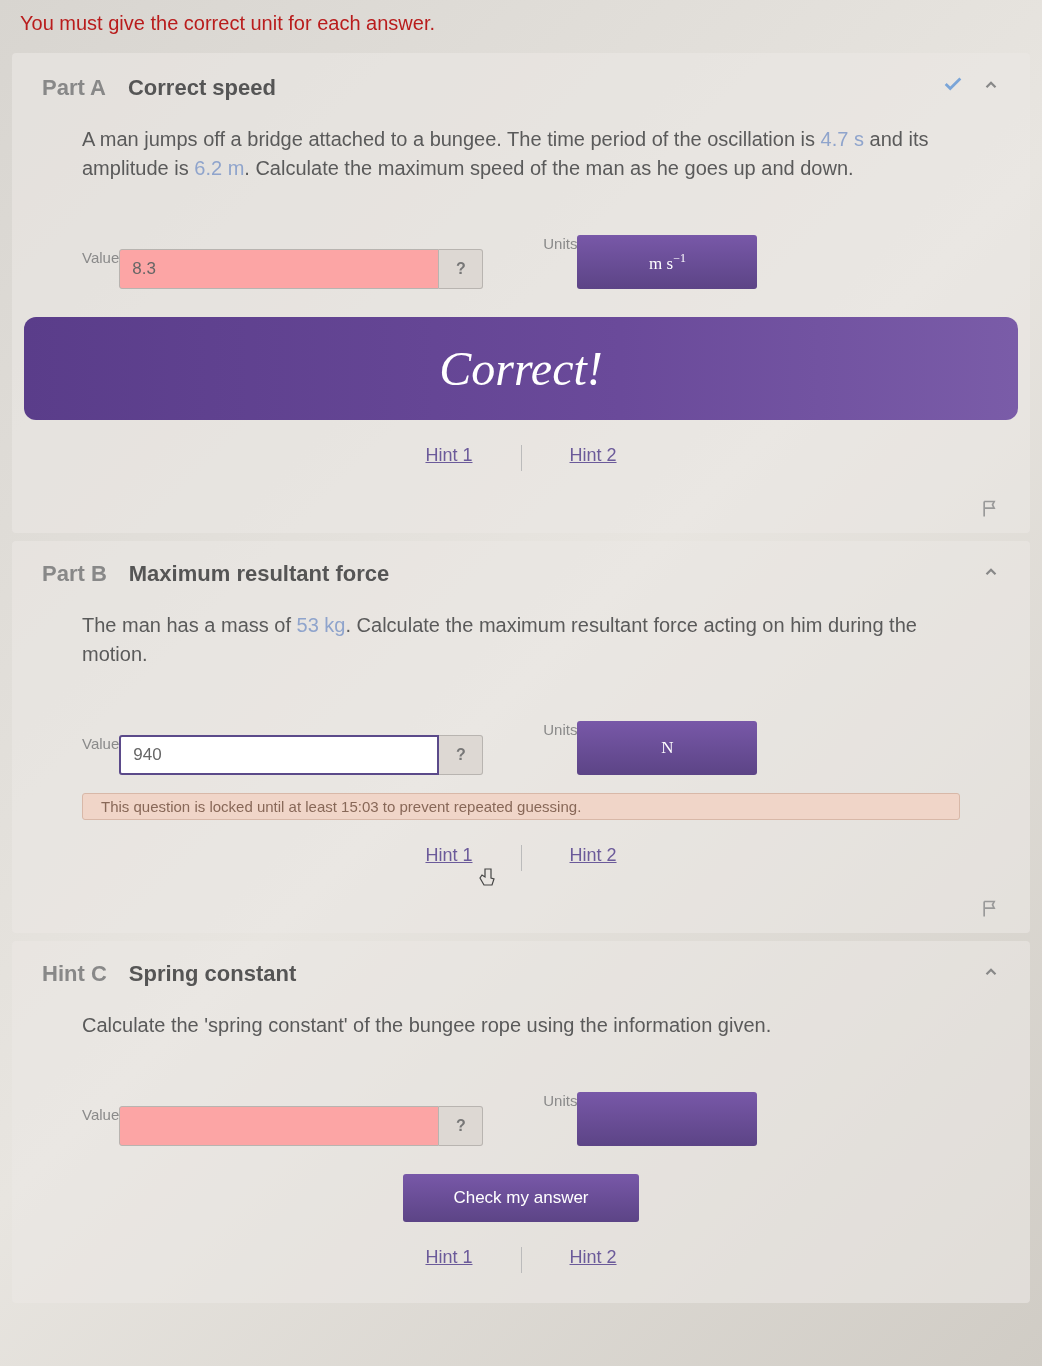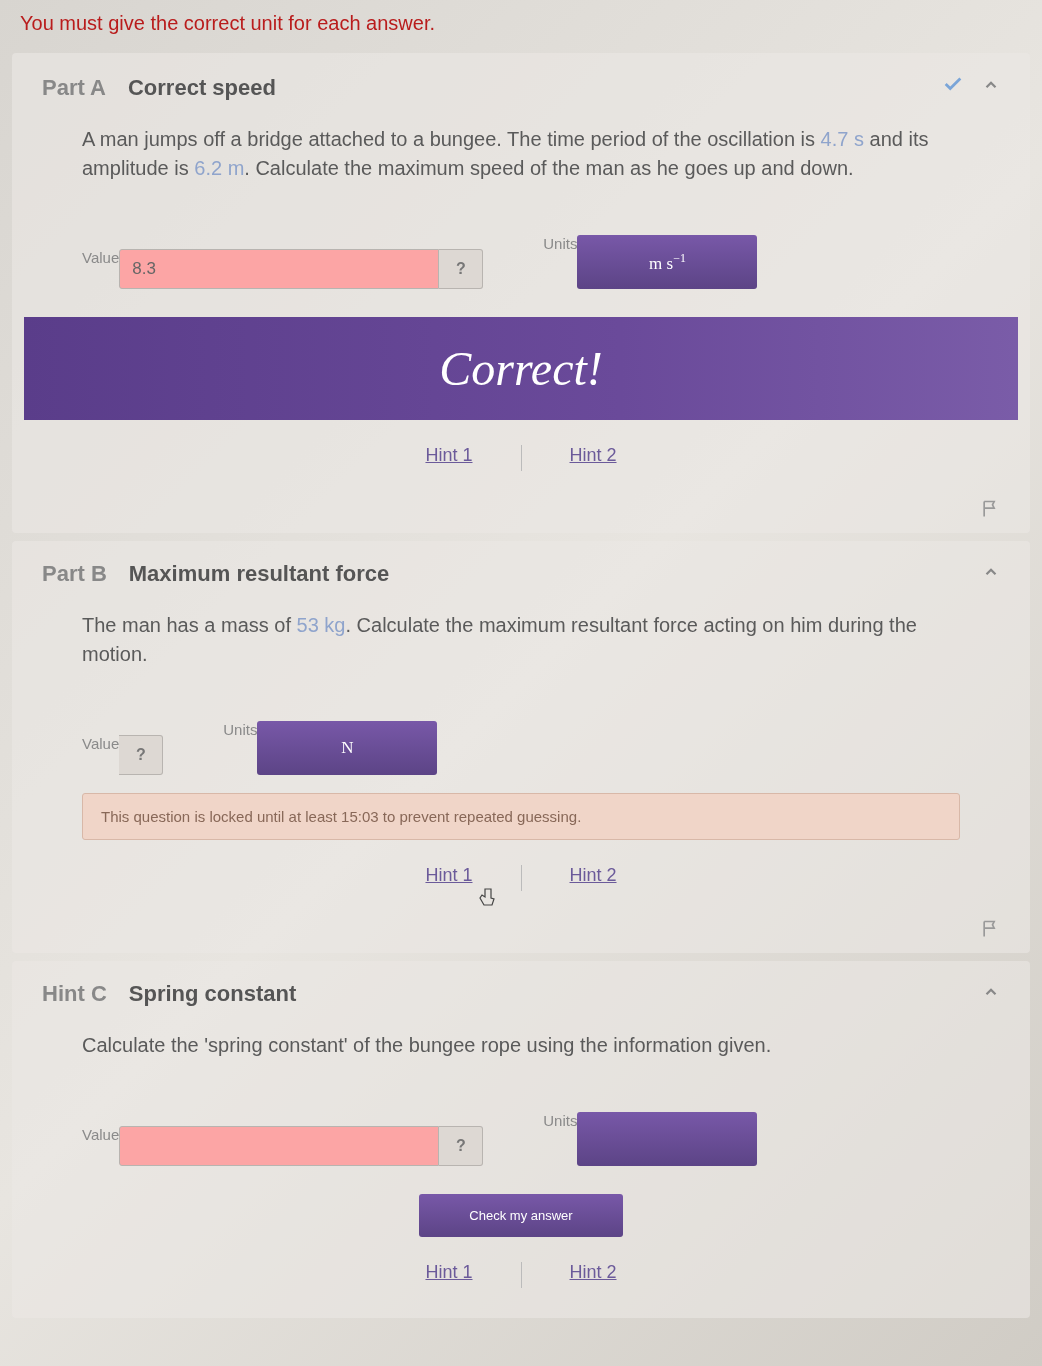--- a/index.html
+++ b/index.html
@@ -115,20 +115,21 @@
     .units-btn.empty { background: linear-gradient(180deg, #7858a8 0%, #5c4486 100%); }
     .correct-banner {
       background: linear-gradient(90deg, #5a3d8a 0%, #6a4a9a 60%, #7a5ca8 100%);
       color: #fff;
       text-align: center;
       font-family: "Brush Script MT", cursive;
       font-size: 48px;
       padding: 24px 0;
       margin: 28px -58px 10px -58px;
       font-style: italic;
+      border-radius: 12px;
     }
     .hints-row {
       display: flex;
       justify-content: center;
       gap: 8px;
       margin-top: 25px;
     }
     .hint-link {
       color: #6b5a9a;
       text-decoration: underline;
@@ -145,33 +146,33 @@
     .flag-row {
       display: flex;
       justify-content: flex-end;
       padding: 8px 30px 0;
     }
     .flag-icon svg { width: 20px; height: 20px; }
     .warning-box {
       background: #f0d5c8;
       border: 1px solid #d8b8a8;
       border-radius: 3px;
-      padding: 14px 18px;
+      padding: 4px 18px;
       margin-top: 18px;
       font-size: 15px;
       color: #886858;
     }
     .check-btn {
       display: block;
       margin: 28px auto 10px;
       background: linear-gradient(180deg, #7858a8 0%, #5c4486 100%);
       color: #fff;
       border: none;
       padding: 14px 50px;
-      font-size: 13px;
+      font-size: 17px;
       border-radius: 3px;
       cursor: pointer;
       font-weight: 500;
     }
     .cursor-icon {
       position: absolute;
       pointer-events: none;
     }
     sup { font-size: 0.7em; }
   </style>
@@ -243,20 +244,21 @@
     </div>
   </div>
   <div class="section-body">
     <p class="question-text">
       <span>The man has a mass of </span><span class="hl">53 kg</span><span>. Calculate the maximum resultant force acting on him during the motion.</span>
     </p>
     <div class="io-row">
       <div class="io-col">
         <span class="io-label">Value</span>
         <div class="value-group">
+          <input class="value-input active" value="940" style="">
           <button class="help-btn">?</button>
         </div>
       </div>
       <div class="io-col">
         <span class="io-label">Units</span>
         <button class="units-btn">N</button>
       </div>
     </div>
     <div class="warning-box">This question is locked until at least 15:03 to prevent repeated guessing.</div>
     <div class="hints-row" style="position:relative;">

